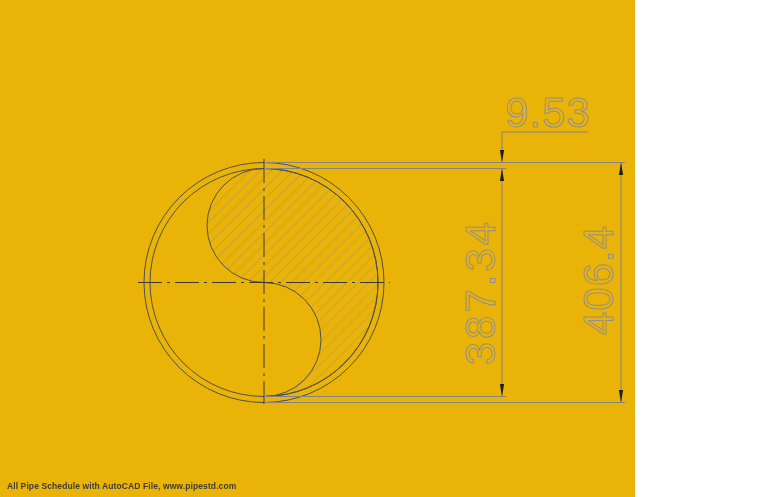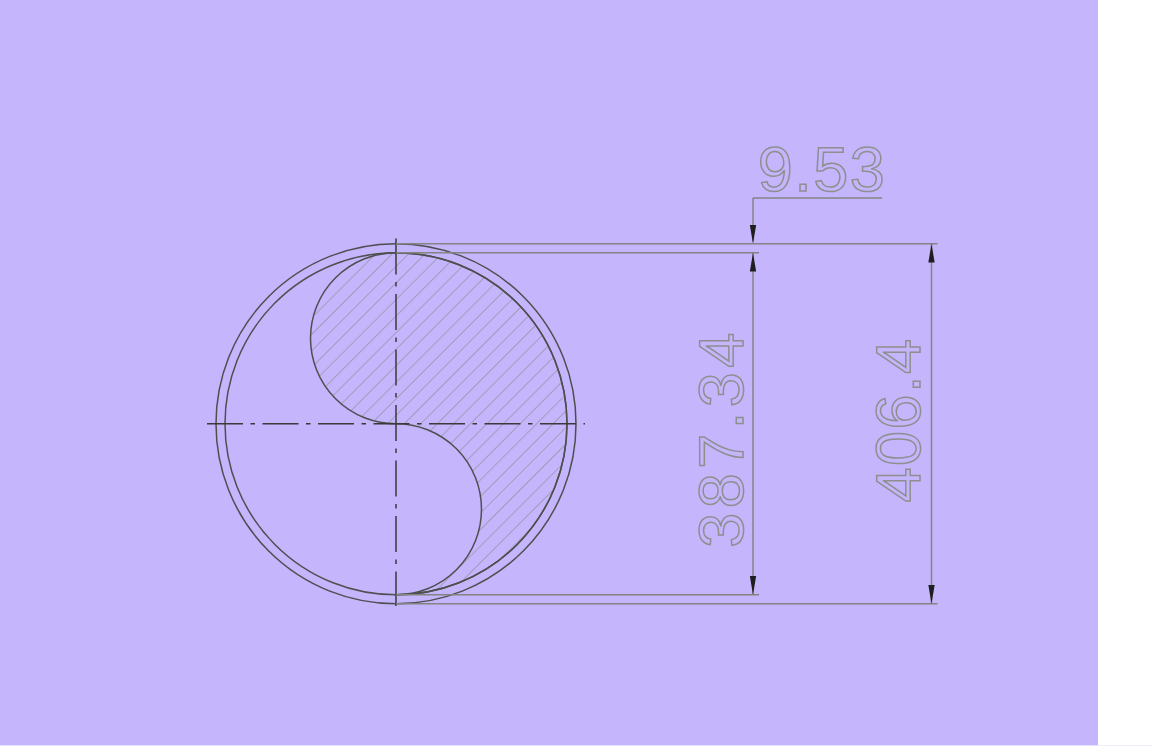--- a/index.html
+++ b/index.html
@@ -2,23 +2,23 @@
 <html><head>
 <meta charset="utf-8">
 <style>
   html, body {
     margin: 0;
     padding: 0;
     background: #ffffff;
   }
   .canvas {
     position: relative;
-    width: 732px;
+    width: 635px;
     height: 497px;
-    background: #c4b5fd;
+    background: #eab308;
     overflow: hidden;
     font-family: "Liberation Sans", sans-serif;
     text-align: right;
   }
   .canvas svg {
     position: absolute;
     left: 0;
     top: 0;
   }
   .dim-text {
@@ -75,14 +75,15 @@
     <polygon points="502,168.5 499.9,181 504.1,181" fill="#1f1f1f"></polygon>
     <polygon points="502,396.5 499.9,384 504.1,384" fill="#1f1f1f"></polygon>
     <polygon points="621,162.5 618.9,175 623.1,175" fill="#1f1f1f"></polygon>
     <polygon points="621,402.5 618.9,390 623.1,390" fill="#1f1f1f"></polygon>
 
     <text class="dim-text" x="548" y="127" text-anchor="middle" letter-spacing="1">9.53</text>
     <text class="dim-text" x="495" y="292" text-anchor="middle" letter-spacing="3" transform="rotate(-90 495 292)">387.34</text>
     <text class="dim-text" x="613" y="280" text-anchor="middle" letter-spacing="1" transform="rotate(-90 613 280)">406.4</text>
   </svg>
 
+  <div class="footer-credit">All Pipe Schedule with AutoCAD File, www.pipestd.com</div>
 
 </div>
 
 </body></html>

